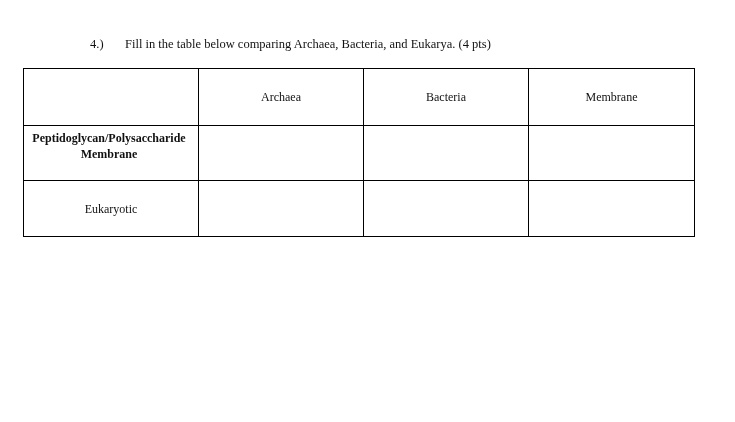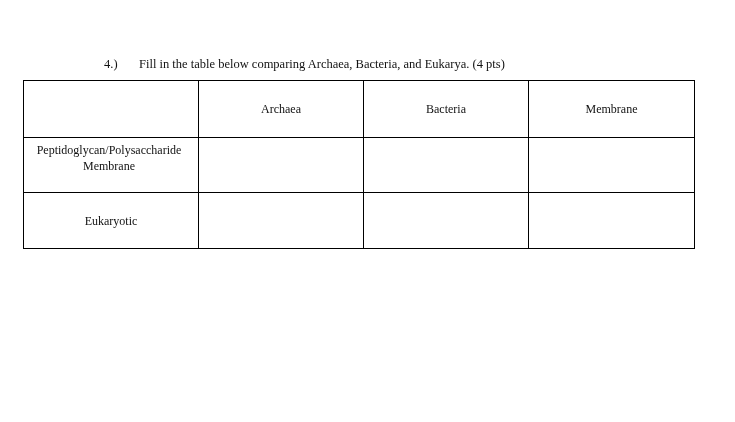--- a/index.html
+++ b/index.html
@@ -1,20 +1,20 @@
 <!DOCTYPE html>
 <html><head>
   <meta charset="utf-8">
   <style>
     html, body { margin: 0; padding: 0; background: #ffffff; }
     body { width: 735px; height: 422px; position: relative; overflow: hidden;
            font-family: "Liberation Serif", "DejaVu Serif", serif; color: #111; }
-    .question { position: absolute; top: 37px; left: 104px; font-size: 12.5px; white-space: nowrap; margin-top: 20px; }
+    .question { position: absolute; top: 37px; left: 90px; font-size: 12.5px; white-space: nowrap; }
     .question .num { display: inline-block; width: 35px; }
-    table.cmp { position: absolute; left: 23px; top: 80px; border-collapse: collapse;
+    table.cmp { position: absolute; left: 23px; top: 68px; border-collapse: collapse;
                 table-layout: fixed; width: 671px; border-radius: 31px; }
     table.cmp td, table.cmp th { border: 1.3px solid #000; text-align: center; vertical-align: middle;
                 font-weight: normal; font-size: 12px; line-height: 16px; padding: 0 4px; }
     col.c0 { width: 175px; } col.c1 { width: 165px; } col.c2 { width: 165px; } col.c3 { width: 166px; }
     tr.hdr { height: 57px; }
     tr.r { height: 55px; }
     tr.r.last { height: 56px; }
   </style>
 </head>
 <body>
@@ -31,21 +31,21 @@
       <col class="c3">
     </colgroup>
   <tbody>
       <tr class="hdr">
     <th></th>
     <th>Archaea</th>
     <th>Bacteria</th>
     <th>Membrane</th>
   </tr>
   <tr class="r">
-    <td style="padding:0 8px 15px 4px;">Peptidoglycan/Polysaccharide Membrane</td>
+    <td style="padding:0 8px 15px 4px;font-weight:bold;">Peptidoglycan/Polysaccharide Membrane</td>
     <td></td>
     <td></td>
     <td></td>
   </tr>
   <tr class="r last">
     <td>Eukaryotic</td>
     <td></td>
     <td></td>
     <td></td>
   </tr>

